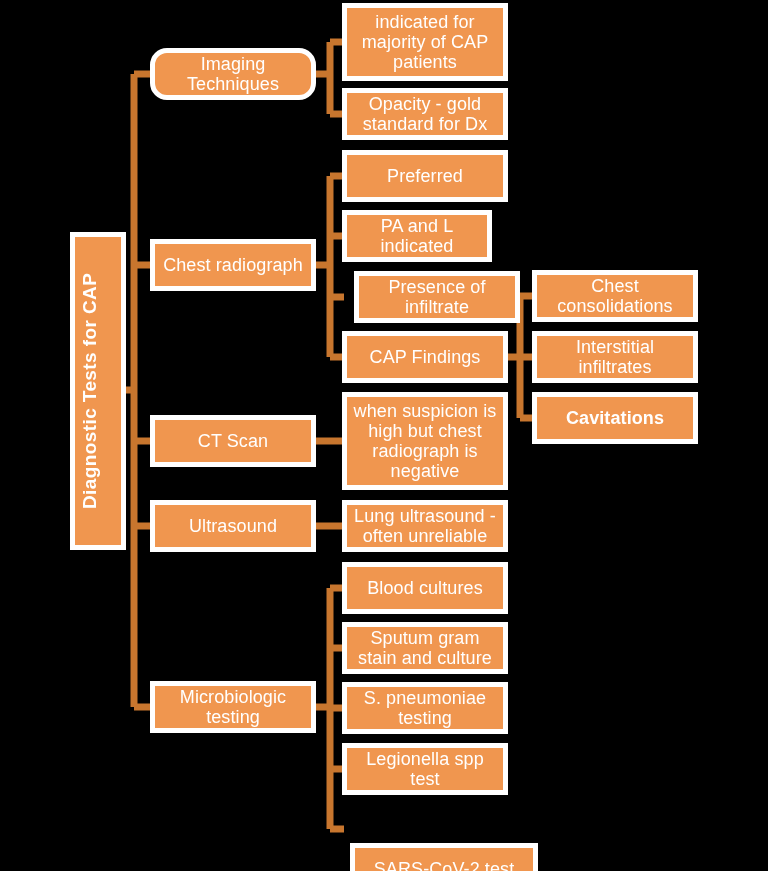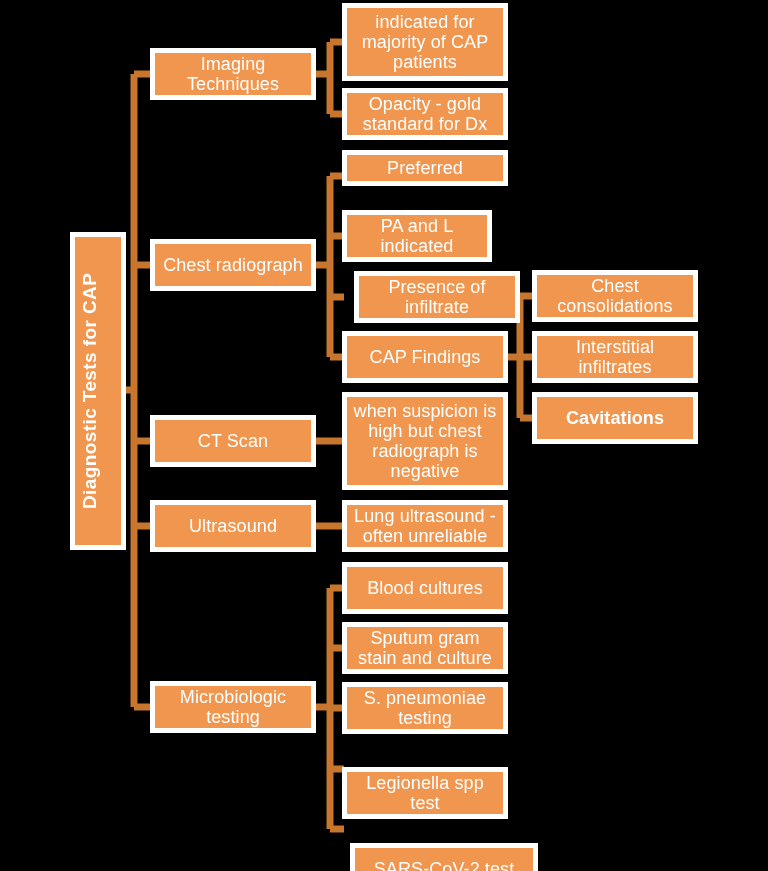--- a/index.html
+++ b/index.html
@@ -96,21 +96,21 @@
       <path d="M330,708 L344,708"></path>
       <path d="M330,769 L344,769"></path>
       <path d="M330,829 L344,829"></path>
     </g>
   </svg>
 
   <div class="node" id="root-node" style="left:70px; top:232px; width:56px; height:318px;">
     <span class="txt">Diagnostic Tests for CAP</span>
   </div>
 
-  <div class="node" style="left:150px; top:48px; width:166px; height:52px;">
+  <div class="node" style="left:150px; top:48px; width:166px; height:52px;border-radius:17px;">
     <span class="txt">Imaging Techniques</span>
   </div>
 
   <div class="node" style="left:150px; top:239px; width:166px; height:52px;">
     <span class="txt">Chest radiograph</span>
   </div>
 
   <div class="node" style="left:150px; top:415px; width:166px; height:52px;">
     <span class="txt">CT Scan</span>
   </div>
@@ -124,21 +124,21 @@
   </div>
 
   <div class="node" style="left:342px; top:3px; width:166px; height:78px;">
     <span class="txt">indicated for majority of CAP patients</span>
   </div>
 
   <div class="node" style="left:342px; top:88px; width:166px; height:52px;">
     <span class="txt">Opacity - gold standard for Dx</span>
   </div>
 
-  <div class="node" style="left:342px; top:150px; width:166px; height:36px;">
+  <div class="node" style="left:342px; top:150px; width:166px; height:52px;">
     <span class="txt">Preferred</span>
   </div>
 
   <div class="node" style="left:342px; top:210px; width:150px; height:52px;justify-content:center;">
     <span class="txt">PA and L indicated</span>
   </div>
 
   <div class="node" style="left:354px; top:271px; width:166px; height:52px;">
     <span class="txt">Presence of infiltrate</span>
   </div>
@@ -172,21 +172,21 @@
   </div>
 
   <div class="node" style="left:342px; top:622px; width:166px; height:52px;">
     <span class="txt">Sputum gram stain and culture</span>
   </div>
 
   <div class="node" style="left:342px; top:682px; width:166px; height:52px;">
     <span class="txt">S. pneumoniae testing</span>
   </div>
 
-  <div class="node" style="left:342px; top:743px; width:166px; height:52px;margin-top:24px;">
+  <div class="node" style="left:342px; top:743px; width:166px; height:52px;">
     <span class="txt">Legionella spp test</span>
   </div>
 
   <div class="node" style="left:350px; top:803px; width:188px; height:52px;margin-top:40px;">
     <span class="txt">SARS-CoV-2 test</span>
   </div>
 
 </div>
 
 </body></html>

